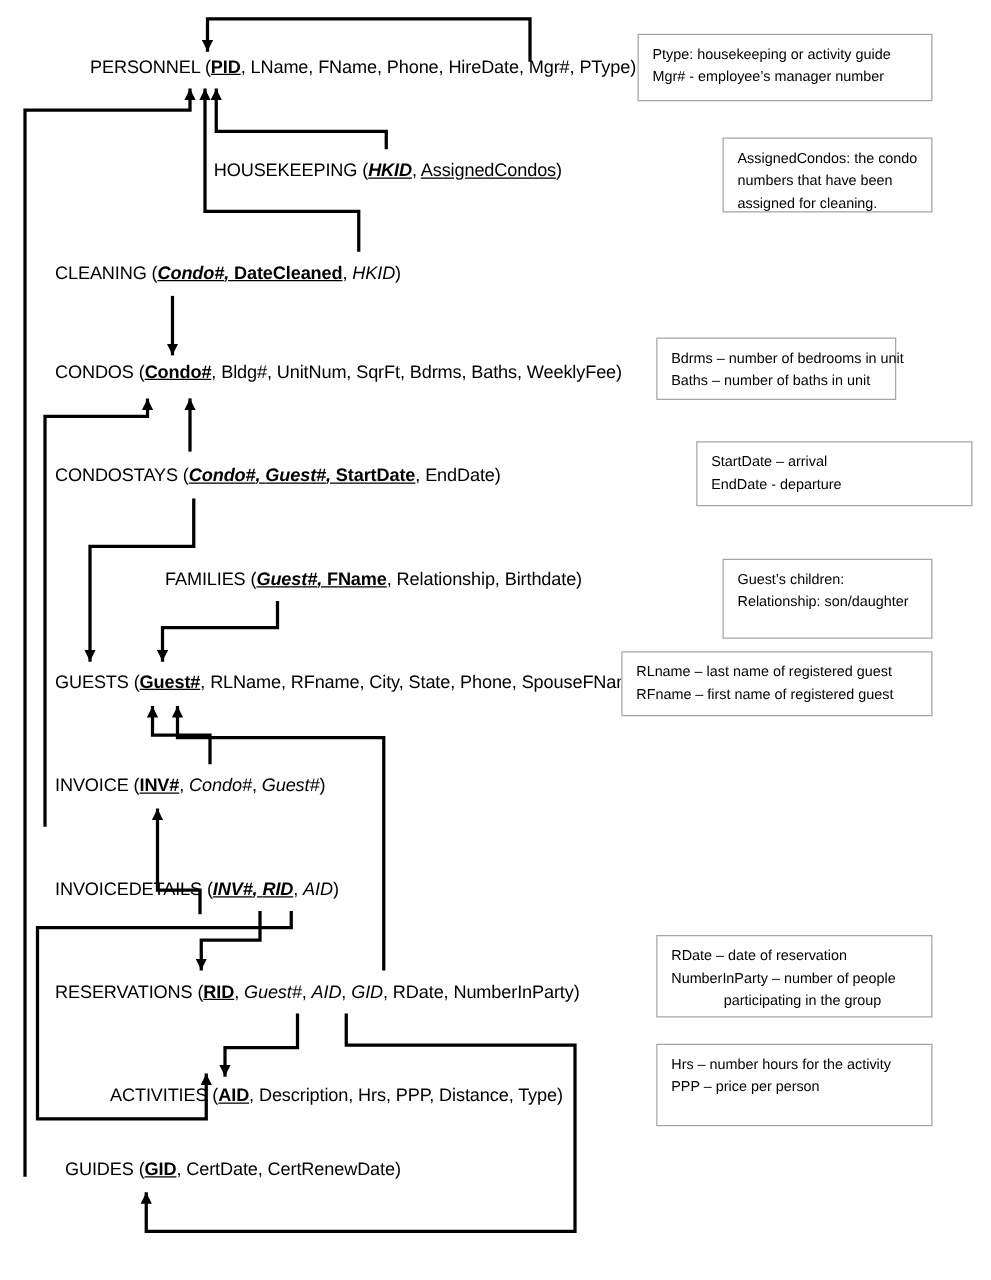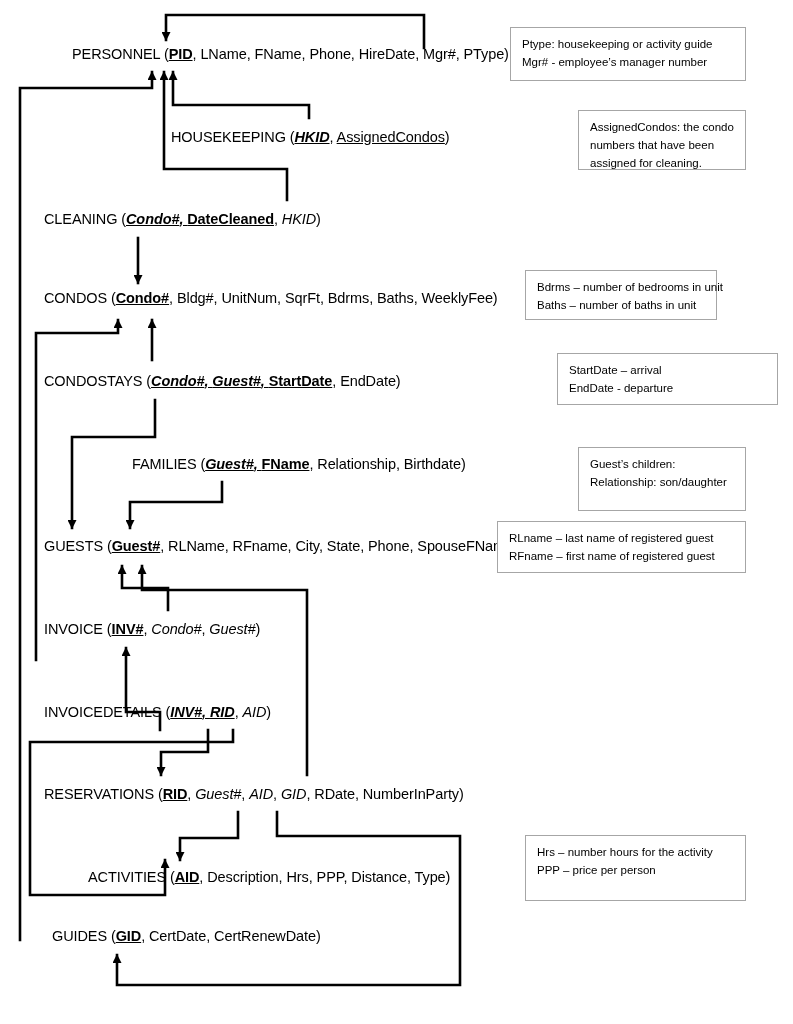--- a/index.html
+++ b/index.html
@@ -152,19 +152,24 @@
   <div class="note" id="note-families" style="left:578px; top:419px; width:168px; height:64px;margin-top:28px;">
       <div>Guest’s children:</div>
       <div>Relationship: son/daughter</div>
     </div>
 
   <div class="note" id="note-guests" style="left:497px; top:521px; width:249px; height:52px;">
       <div>RLname – last name of registered guest</div>
       <div>RFname – first name of registered guest</div>
     </div>
 
+  <div class="note" id="note-reservations" style="left:525px; top:748px; width:221px; height:66px;">
+      <div>RDate – date of reservation</div>
+      <div>NumberInParty – number of people</div>
+      <div class="indent">participating in the group</div>
+    </div>
 
   <div class="note" id="note-activities" style="left:525px; top:835px; width:221px; height:66px;">
       <div>Hrs – number hours for the activity</div>
       <div>PPP – price per person</div>
     </div>
 
 </div>
 
 </body></html>

